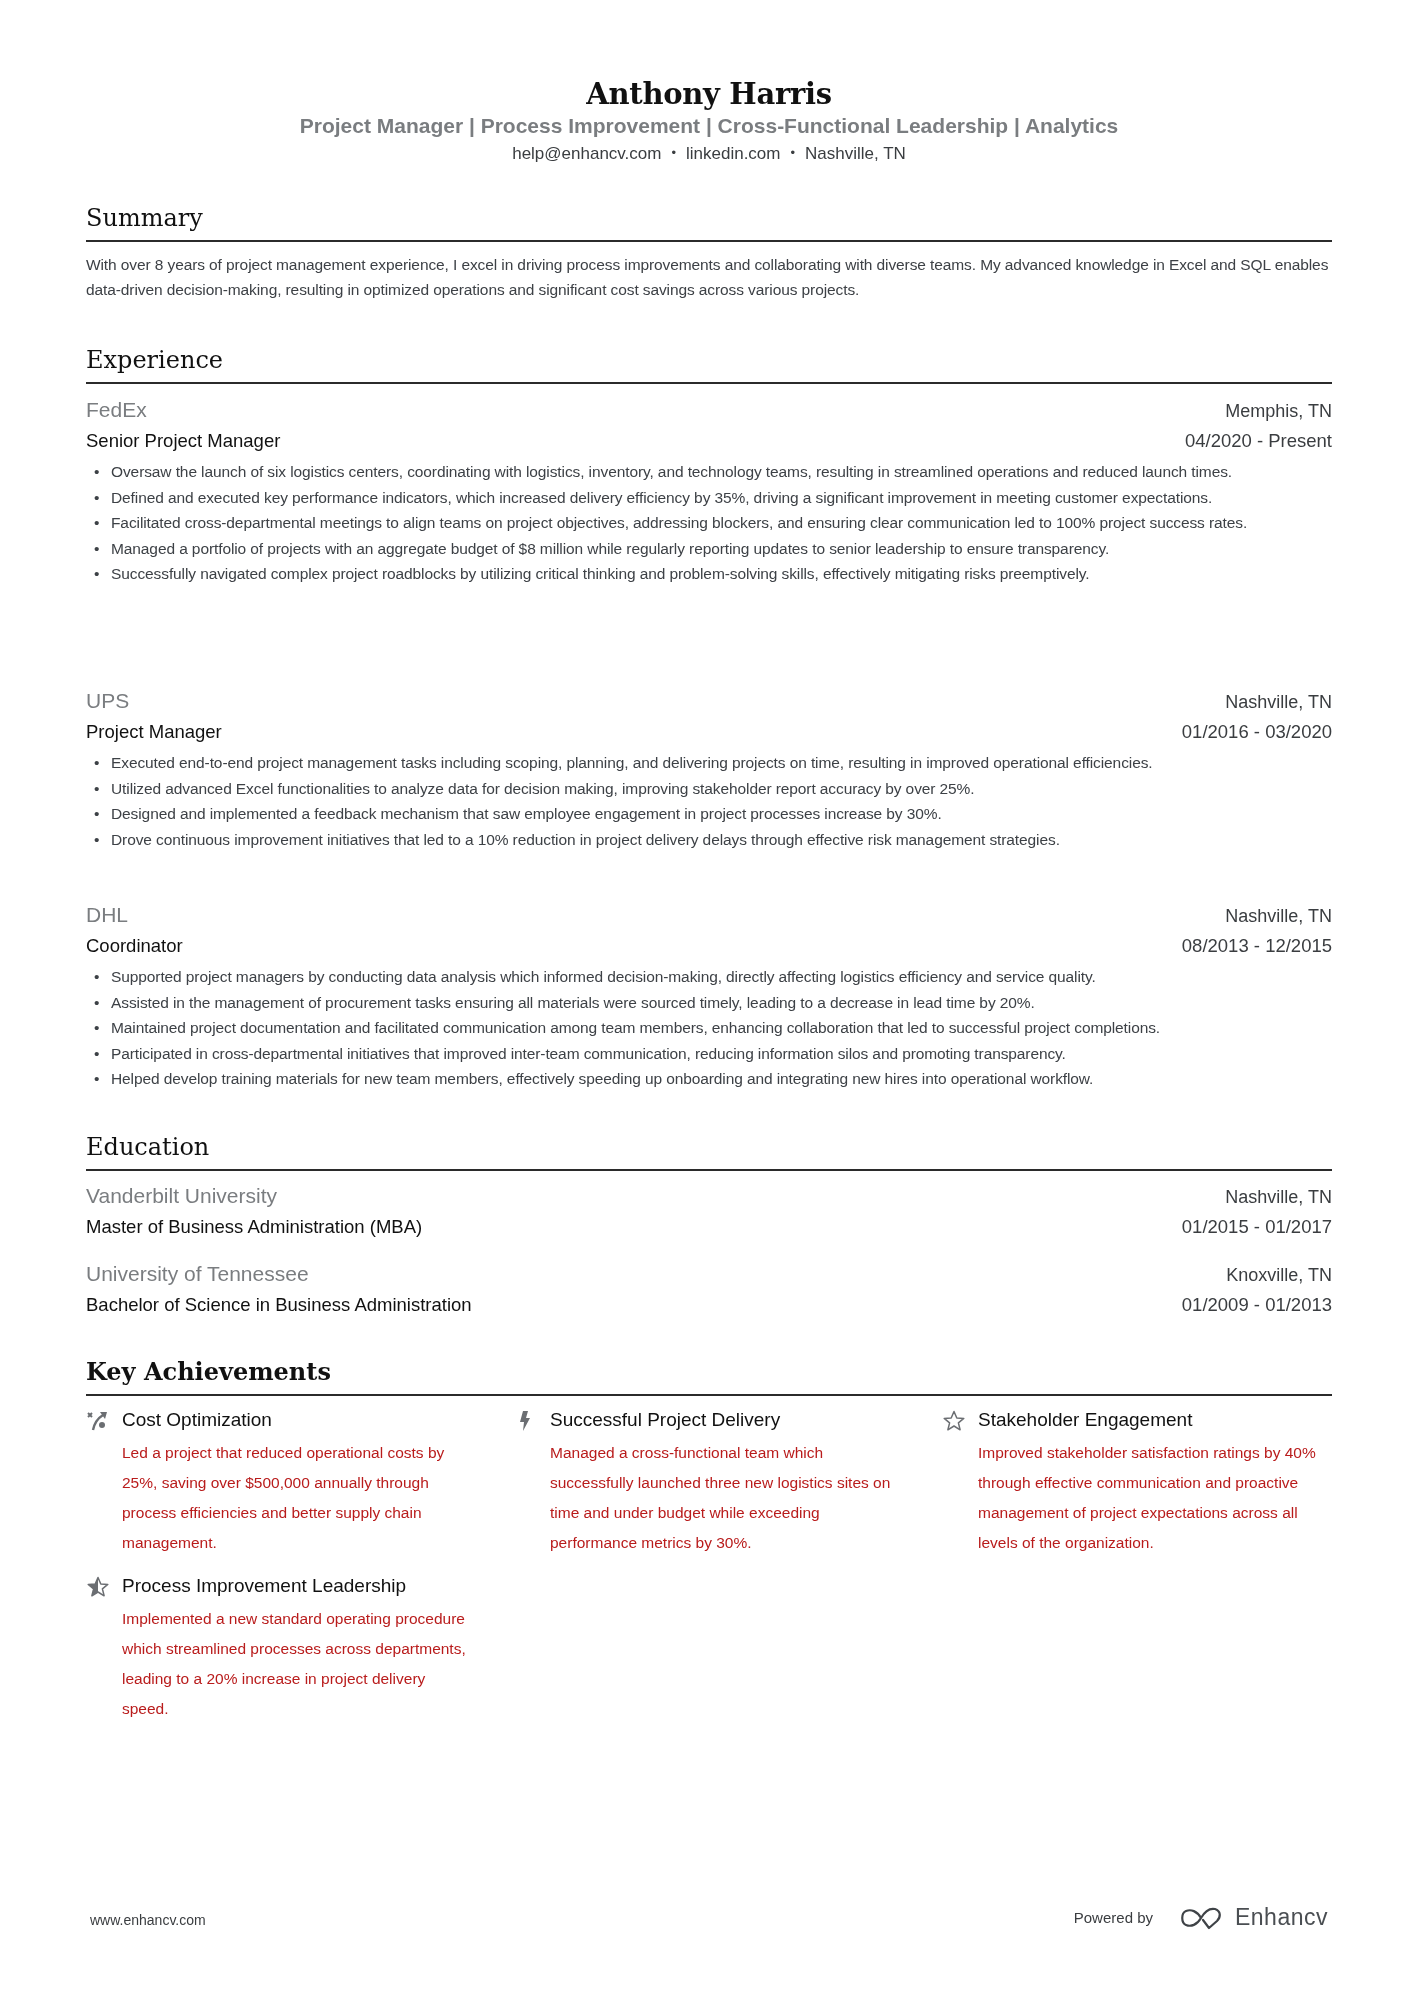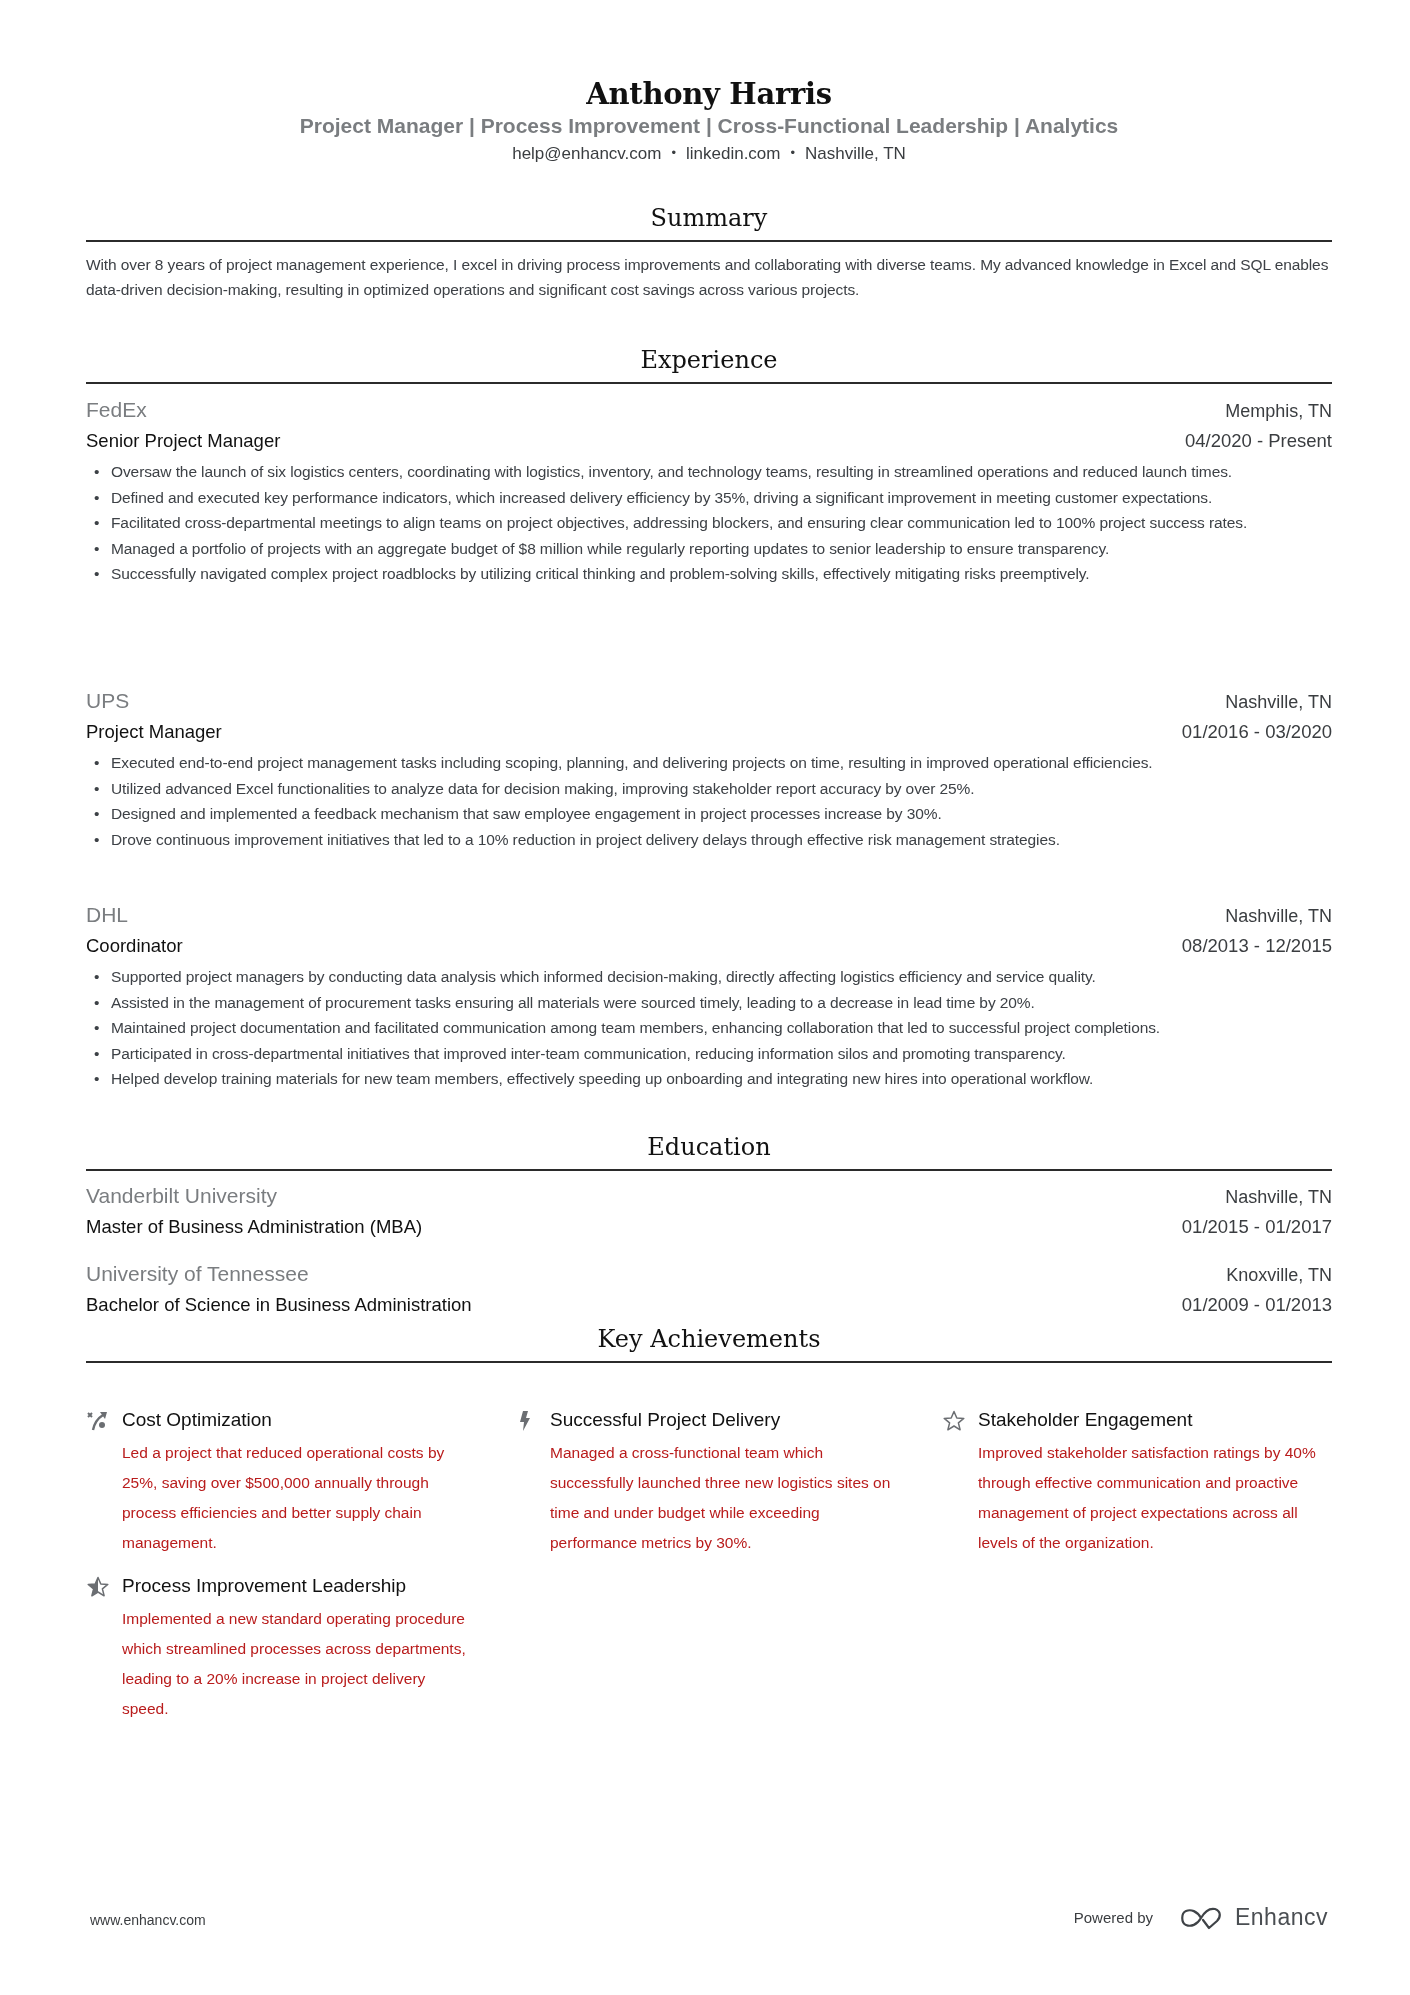--- a/index.html
+++ b/index.html
@@ -7,21 +7,21 @@
   body { position: relative; font-family: "Liberation Sans", "DejaVu Sans", sans-serif; color: #1f1f1f; overflow: hidden; }
   .page { position: absolute; left: 86px; width: 1246px; top: 0; }
   .serif { font-family: "DejaVu Serif", "Liberation Serif", serif; }
   .header { position: absolute; left: 0; width: 100%; top: 76px; text-align: center; }
   .name { font-size: 29px; font-weight: bold; color: #111; letter-spacing: -0.3px; line-height: 36px; }
   .subtitle { font-size: 21px; color: #7a7d80; line-height: 28px; margin-top: 0px; font-weight: bold; }
   .contact { font-size: 17px; color: #3a3d40; line-height: 22px; margin-top: 2px; }
   .contact .sep { margin: 0 10px; font-size: 13px; vertical-align: 2px; }
 
   .section { position: absolute; left: 0; width: 1246px; }
-  .section-title { text-align: center; font-size: 24px; color: #111; line-height: 30px; font-family: "DejaVu Serif", "Liberation Serif", serif; }
+  .section-title { text-align: left; font-size: 24px; color: #111; line-height: 30px; font-family: "DejaVu Serif", "Liberation Serif", serif; }
   .rule { height: 2px; background: #2b2b2b; margin-top: 7px; }
 
   .summary-text { font-size: 15.5px; color: #3d4146; line-height: 25px; margin-top: 10px; letter-spacing: -0.1px; }
 
   .entry { position: absolute; left: 0; width: 1246px; }
   .row { display: flex; justify-content: space-between; align-items: baseline; }
   .company { font-size: 21px; color: #7a7d80; line-height: 30px; }
   .location { font-size: 18px; color: #3a3d40; line-height: 30px; }
   .role { font-size: 18.5px; color: #111; line-height: 30px; }
   .dates { font-size: 18.5px; color: #3a3d40; line-height: 30px; }
@@ -137,21 +137,21 @@
     <div class="row">
       <span class="company">University of Tennessee</span>
       <span class="location">Knoxville, TN</span>
     </div>
     <div class="row">
       <span class="role">Bachelor of Science in Business Administration</span>
       <span class="dates">01/2009 - 01/2013</span>
     </div>
   </div>
 
-  <div class="section" style="top:1324px;">
+  <div class="section" style="top:1357px;font-weight:bold;">
     <div class="section-title">Key Achievements</div>
     <div class="rule"></div>
   </div>
 
   <div class="ach" style="left:0; top:1405px;">
     <span class="ach-icon">
       <svg width="24" height="22" viewBox="0 0 24 22">
         <path d="M2 3 L6 7 M6 3 L2 7" stroke="#6b6e72" stroke-width="2" fill="none"></path>
         <path d="M7 20 Q9 10 17 5" stroke="#6b6e72" stroke-width="2.4" fill="none"></path>
         <path d="M14 2 L21 2 L19 9 Z" fill="#6b6e72"></path>

